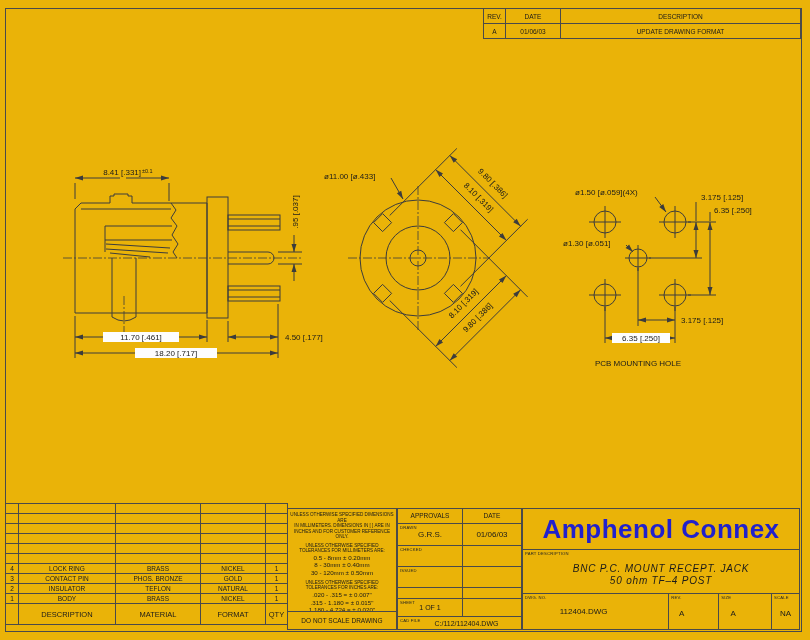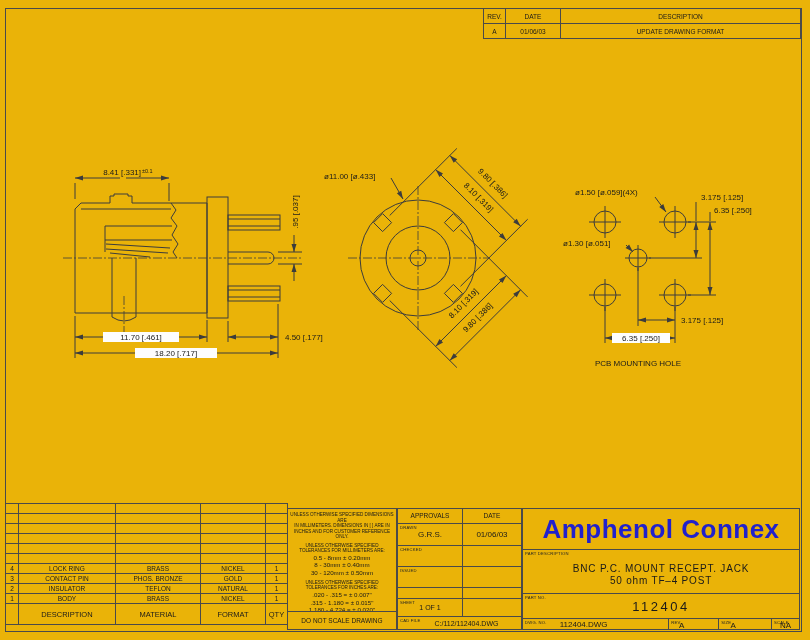--- a/index.html
+++ b/index.html
@@ -45,21 +45,21 @@
   .ap-c2 { flex:1; position:relative; }
   .lbl { position:absolute; left:2px; top:1px; font-size:4.2px; letter-spacing:0.2px; color:#222; }
   .ctr { position:absolute; left:0; right:0; top:0; bottom:0; display:flex; align-items:center; justify-content:center; }
 
   
   .tb { position:absolute; left:522px; top:508px; width:278px; height:122px; border:1px solid #4a4a4a;
         box-sizing:border-box; display:flex; flex-direction:column; }
   .tb-row { position:relative; border-top:1px solid #4a4a4a; box-sizing:border-box; }
   .tb-row:first-child { border-top:none; }
   .brand { font-weight:bold; font-size:26px; letter-spacing:0.5px; }
-  .pdesc { font-size:10px; letter-spacing:0.8px; line-height:1.15; text-align:right; }
+  .pdesc { font-size:10px; letter-spacing:0.8px; line-height:1.15; text-align:right;font-style:italic; }
   .pno   { font-size:13px; letter-spacing:2.5px; }
   .tb-bot { display:flex; flex:1;gap:24px; }
   .tb-cell { position:relative; border-left:1px solid #4a4a4a; box-sizing:border-box; }
   .tb-cell:first-child { border-left:none; }
   .v8 { font-size:8px; }
   .v7 { font-size:7px; }
 </style>
 </head>
 <body>
 
@@ -354,24 +354,20 @@
     <div class="tb-row" style="height:40px;">
       <div class="ctr brand" style="color:#2121cc;">Amphenol Connex</div>
     </div>
     <div class="tb-row" style="height:44px;">
       <span class="lbl">PART DESCRIPTION</span>
       <div class="ctr" style="flex-direction:column; padding-top:6px;">
         <div class="pdesc">BNC  P.C.  MOUNT  RECEPT.  JACK</div>
         <div class="pdesc">50  ohm  TF–4  POST</div>
       </div>
     </div>
-    <div class="tb-row" style="height:25px;">
-      <span class="lbl">PART NO.</span>
-      <div class="ctr pno">112404</div>
-    </div>
     <div class="tb-row tb-bot" style="flex:1;">
       <div class="tb-cell" style="width:166px;">
         <span class="lbl">DWG. NO.</span>
         <div class="ctr v8">112404.DWG</div>
       </div>
       <div class="tb-cell" style="width:35px;">
         <span class="lbl">REV.</span>
         <div class="ctr v8" style="padding-top:3px;">A</div>
       </div>
       <div class="tb-cell" style="width:39px;">

